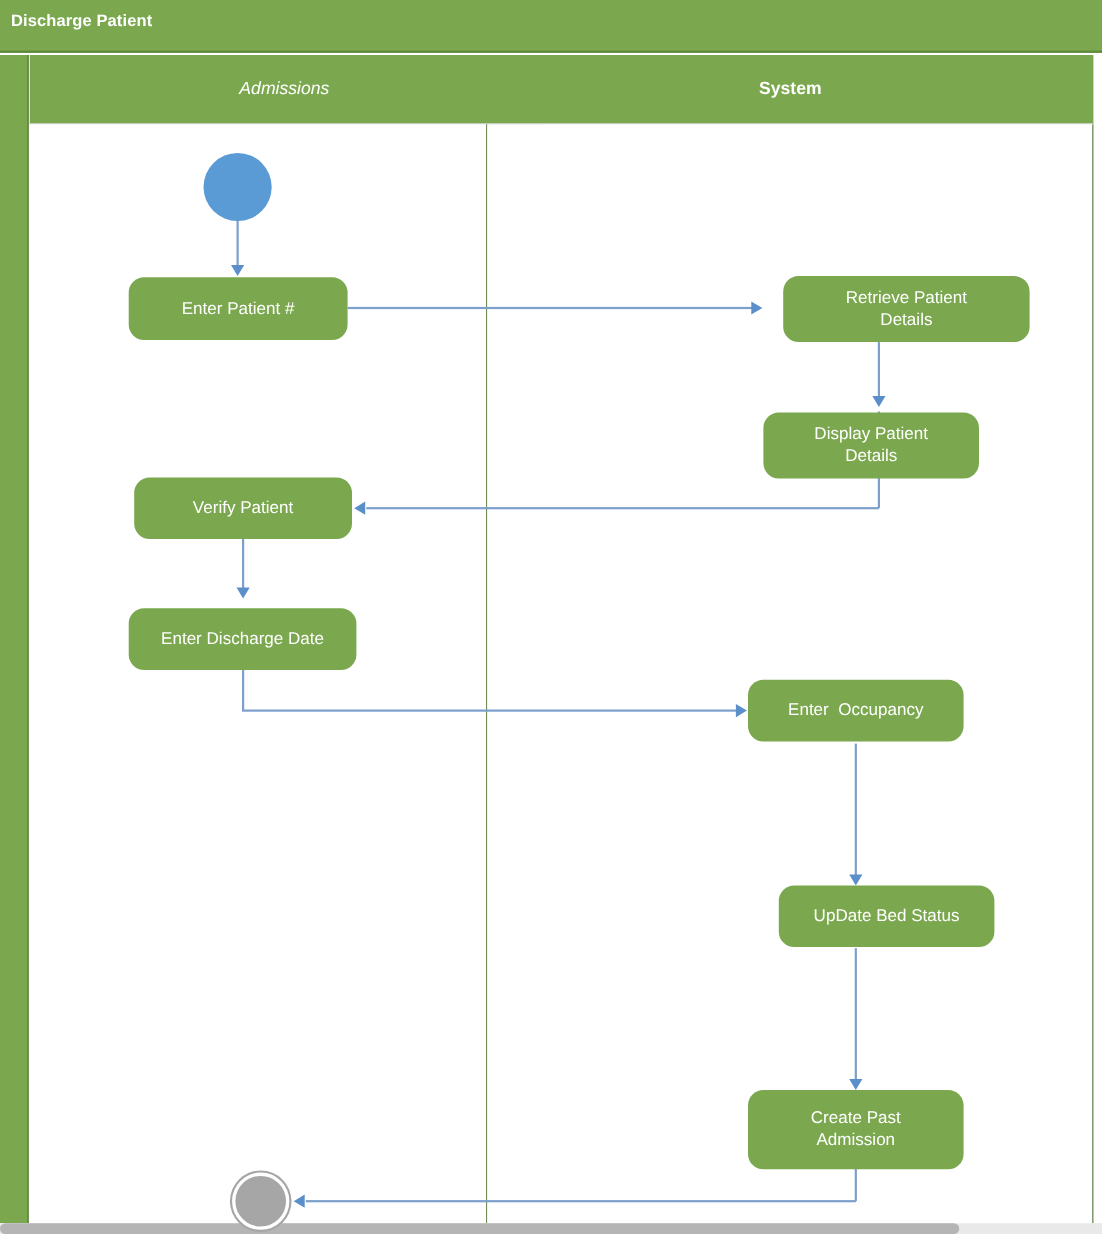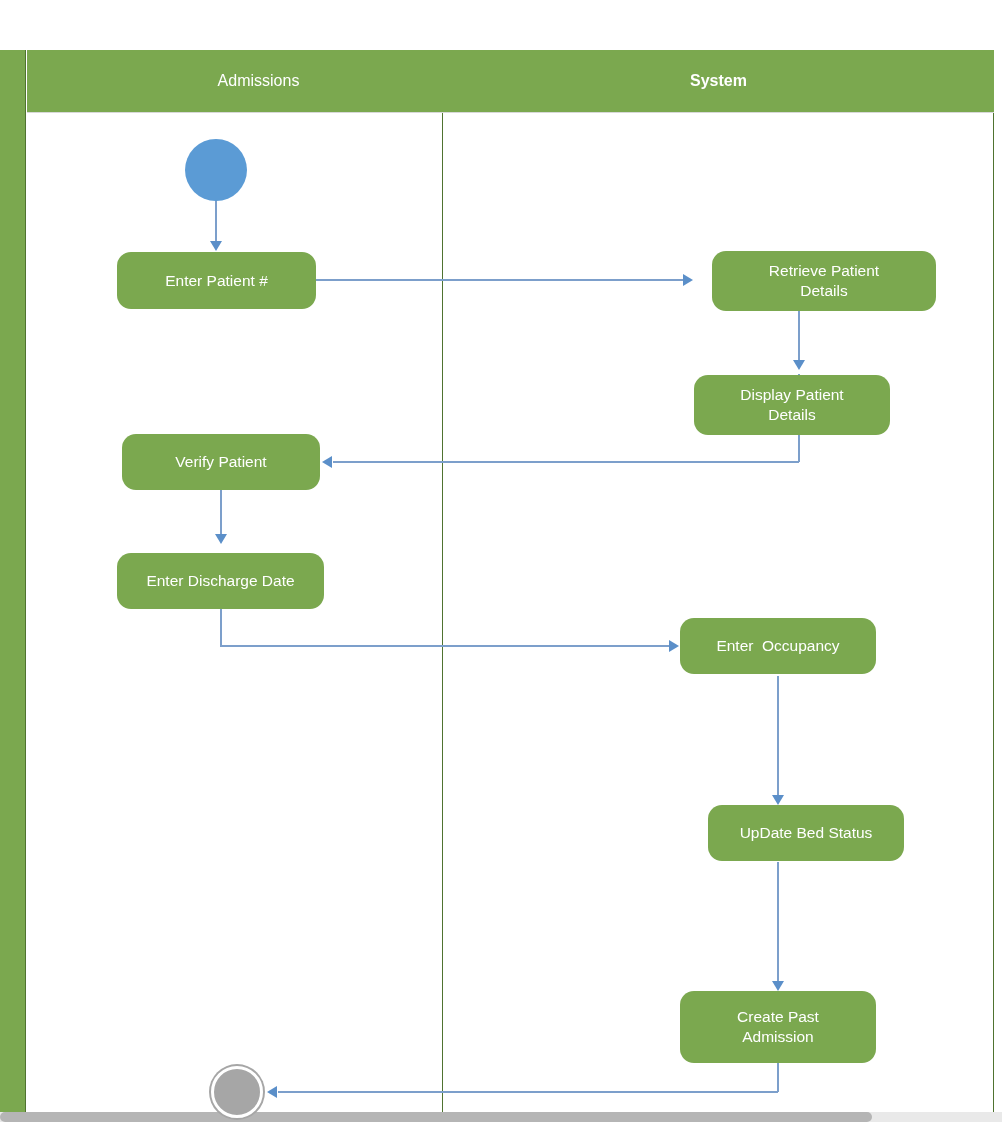--- a/index.html
+++ b/index.html
@@ -51,21 +51,21 @@
     top: 50px;
     height: 63px;
     background: #7BA84F;
     color: #ffffff;
     font-size: 16px;
     display: flex;
     align-items: center;
     justify-content: center;
     border-bottom: 1px solid #d8d8d8;
   }
-  .lane-header.admissions { left: 27px; width: 464px; border-right: 1px solid #4F7330; }
+  .lane-header.admissions { left: 27px; width: 464px; border-right: 1px solid #4F7330; font-style: italic; }
   .lane-header.system     { left: 443px; width: 551px; font-weight: bold; }
 
   
   .lane-body {
     position: absolute;
     top: 113px;
     height: 999px;
     background: #ffffff;
   }
   .lane-body.admissions { left: 27px; width: 416px; border-right: 1px solid #4F7330; }
@@ -147,20 +147,23 @@
     width: 872px; height: 10px;
     background: #b5b5b5;
     border-radius: 5px;
   }
 </style>
 </head>
 <body>
 
 <div id="canvas">
 
+  <div class="title-bar">
+    <div class="title-text">Discharge Patient</div>
+  </div>
 
   <div class="pool-spine"></div>
 
   <div class="lane-header admissions">
     <span>Admissions</span>
   </div>
   <div class="lane-header system">
     <span>System</span>
   </div>
 

